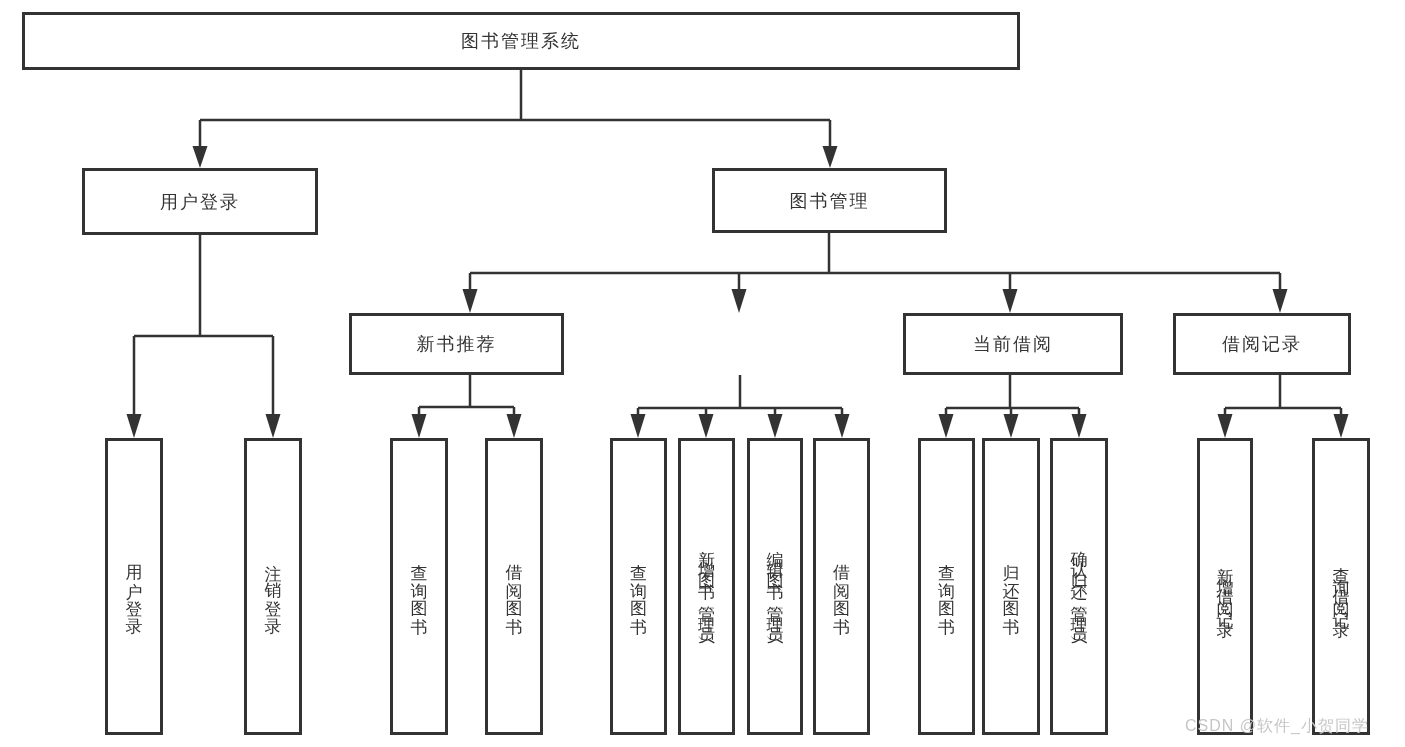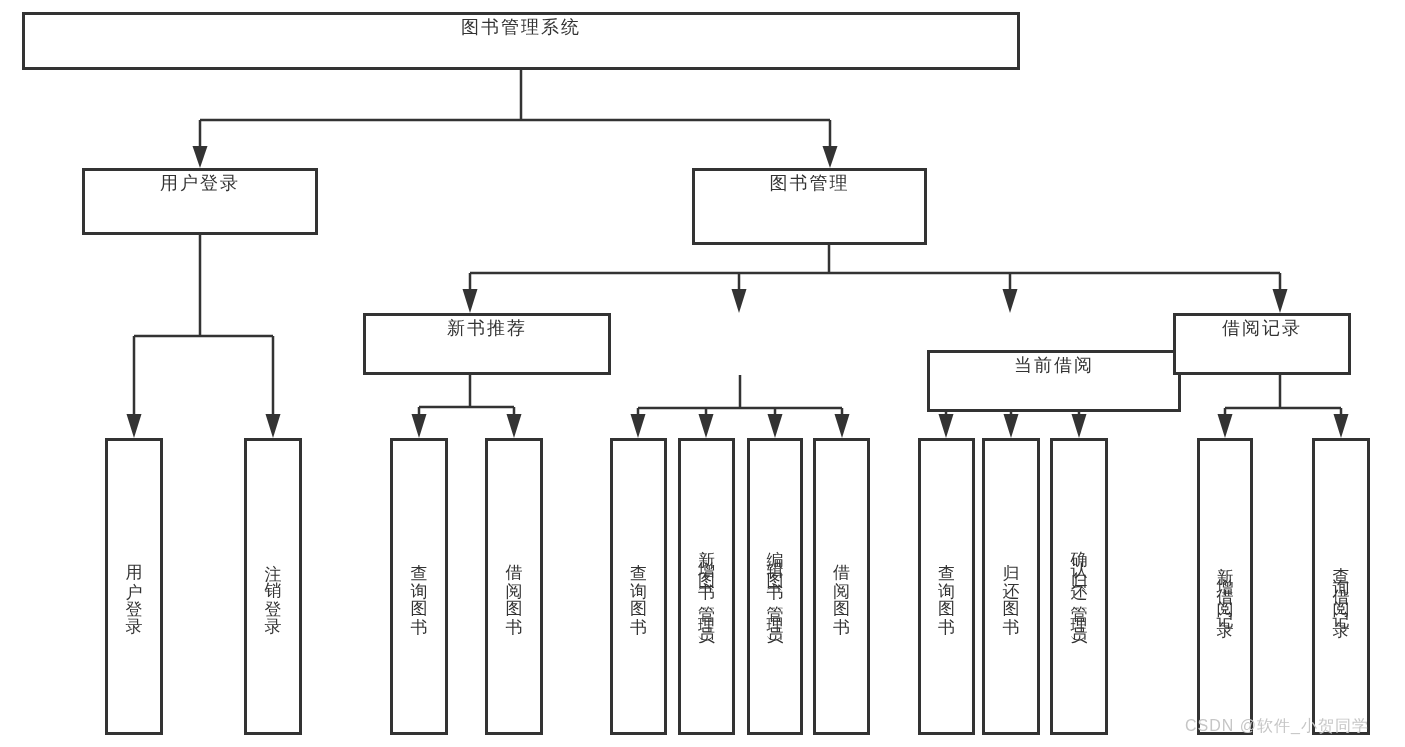--- a/index.html
+++ b/index.html
@@ -16,32 +16,32 @@
     overflow:hidden;
     font-family:"Liberation Sans","DejaVu Sans",sans-serif;
     color:var(--text);
   }
   .wires{position:absolute;left:0;top:0;width:1405px;height:747px;}
   .node{
     position:absolute;
     box-sizing:border-box;
     border:3px solid var(--line);
     background:var(--bg);
-    display:flex;align-items:flex-start;justify-content:center;
+    display:flex;align-items:center;justify-content:center;
     font-size:18px;letter-spacing:2px;
     color:var(--text);
     z-index:2;
   }
   .root{left:22px;top:12px;width:998px;height:58px;}
   .lv2-left{left:82px;top:168px;width:236px;height:67px;}
-  .lv2-right{left:692px;top:168px;width:235px;height:77px;}
+  .lv2-right{left:712px;top:168px;width:235px;height:65px;}
   .lv3{top:313px;height:62px;}
-  .lv3.a{left:363px;width:248px;}
+  .lv3.a{left:349px;width:215px;}
   .lv3.b{left:632px;width:216px;}
-  .lv3.c{left:927px;width:254px;margin-top:37px;}
+  .lv3.c{left:903px;width:220px;}
   .lv3.d{left:1173px;width:178px;}
   .vbox{
     position:absolute;top:438px;height:297px;
     box-sizing:border-box;
     border:3px solid var(--line);
     background:var(--bg);
     display:flex;align-items:center;justify-content:center;
     writing-mode:vertical-rl;text-orientation:mixed;
     font-size:17px;letter-spacing:11px;
     color:var(--text);

